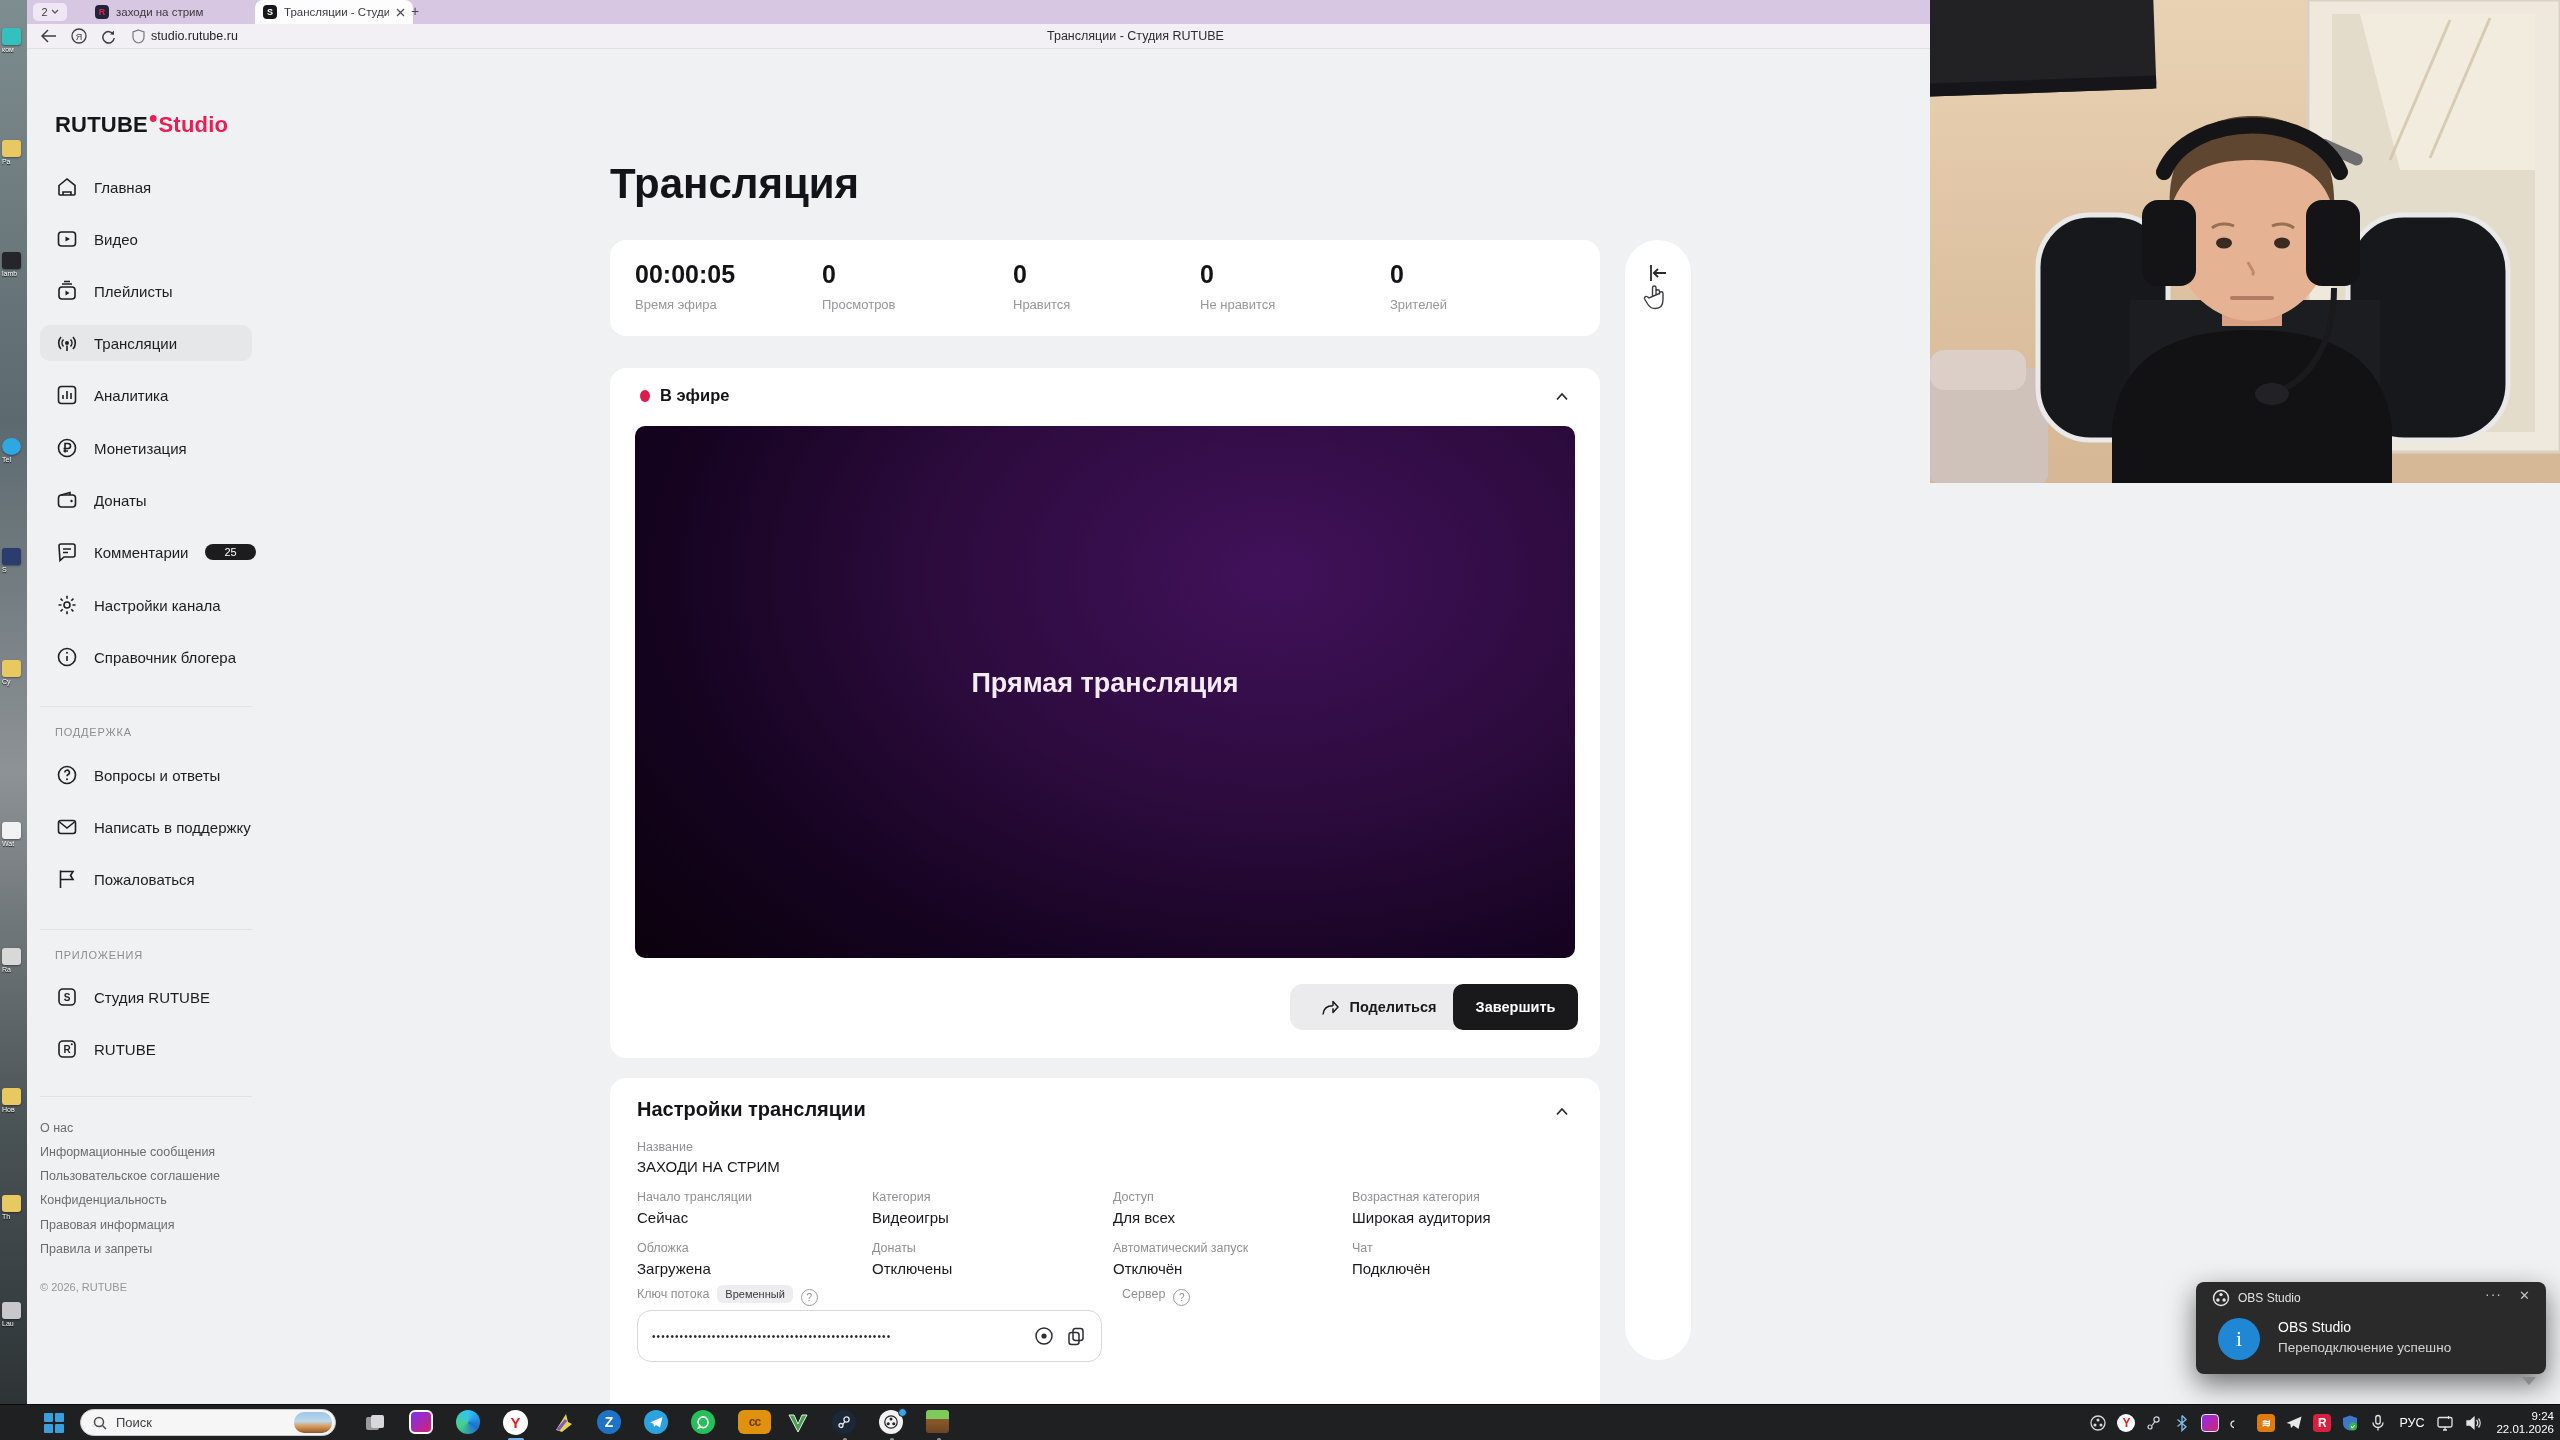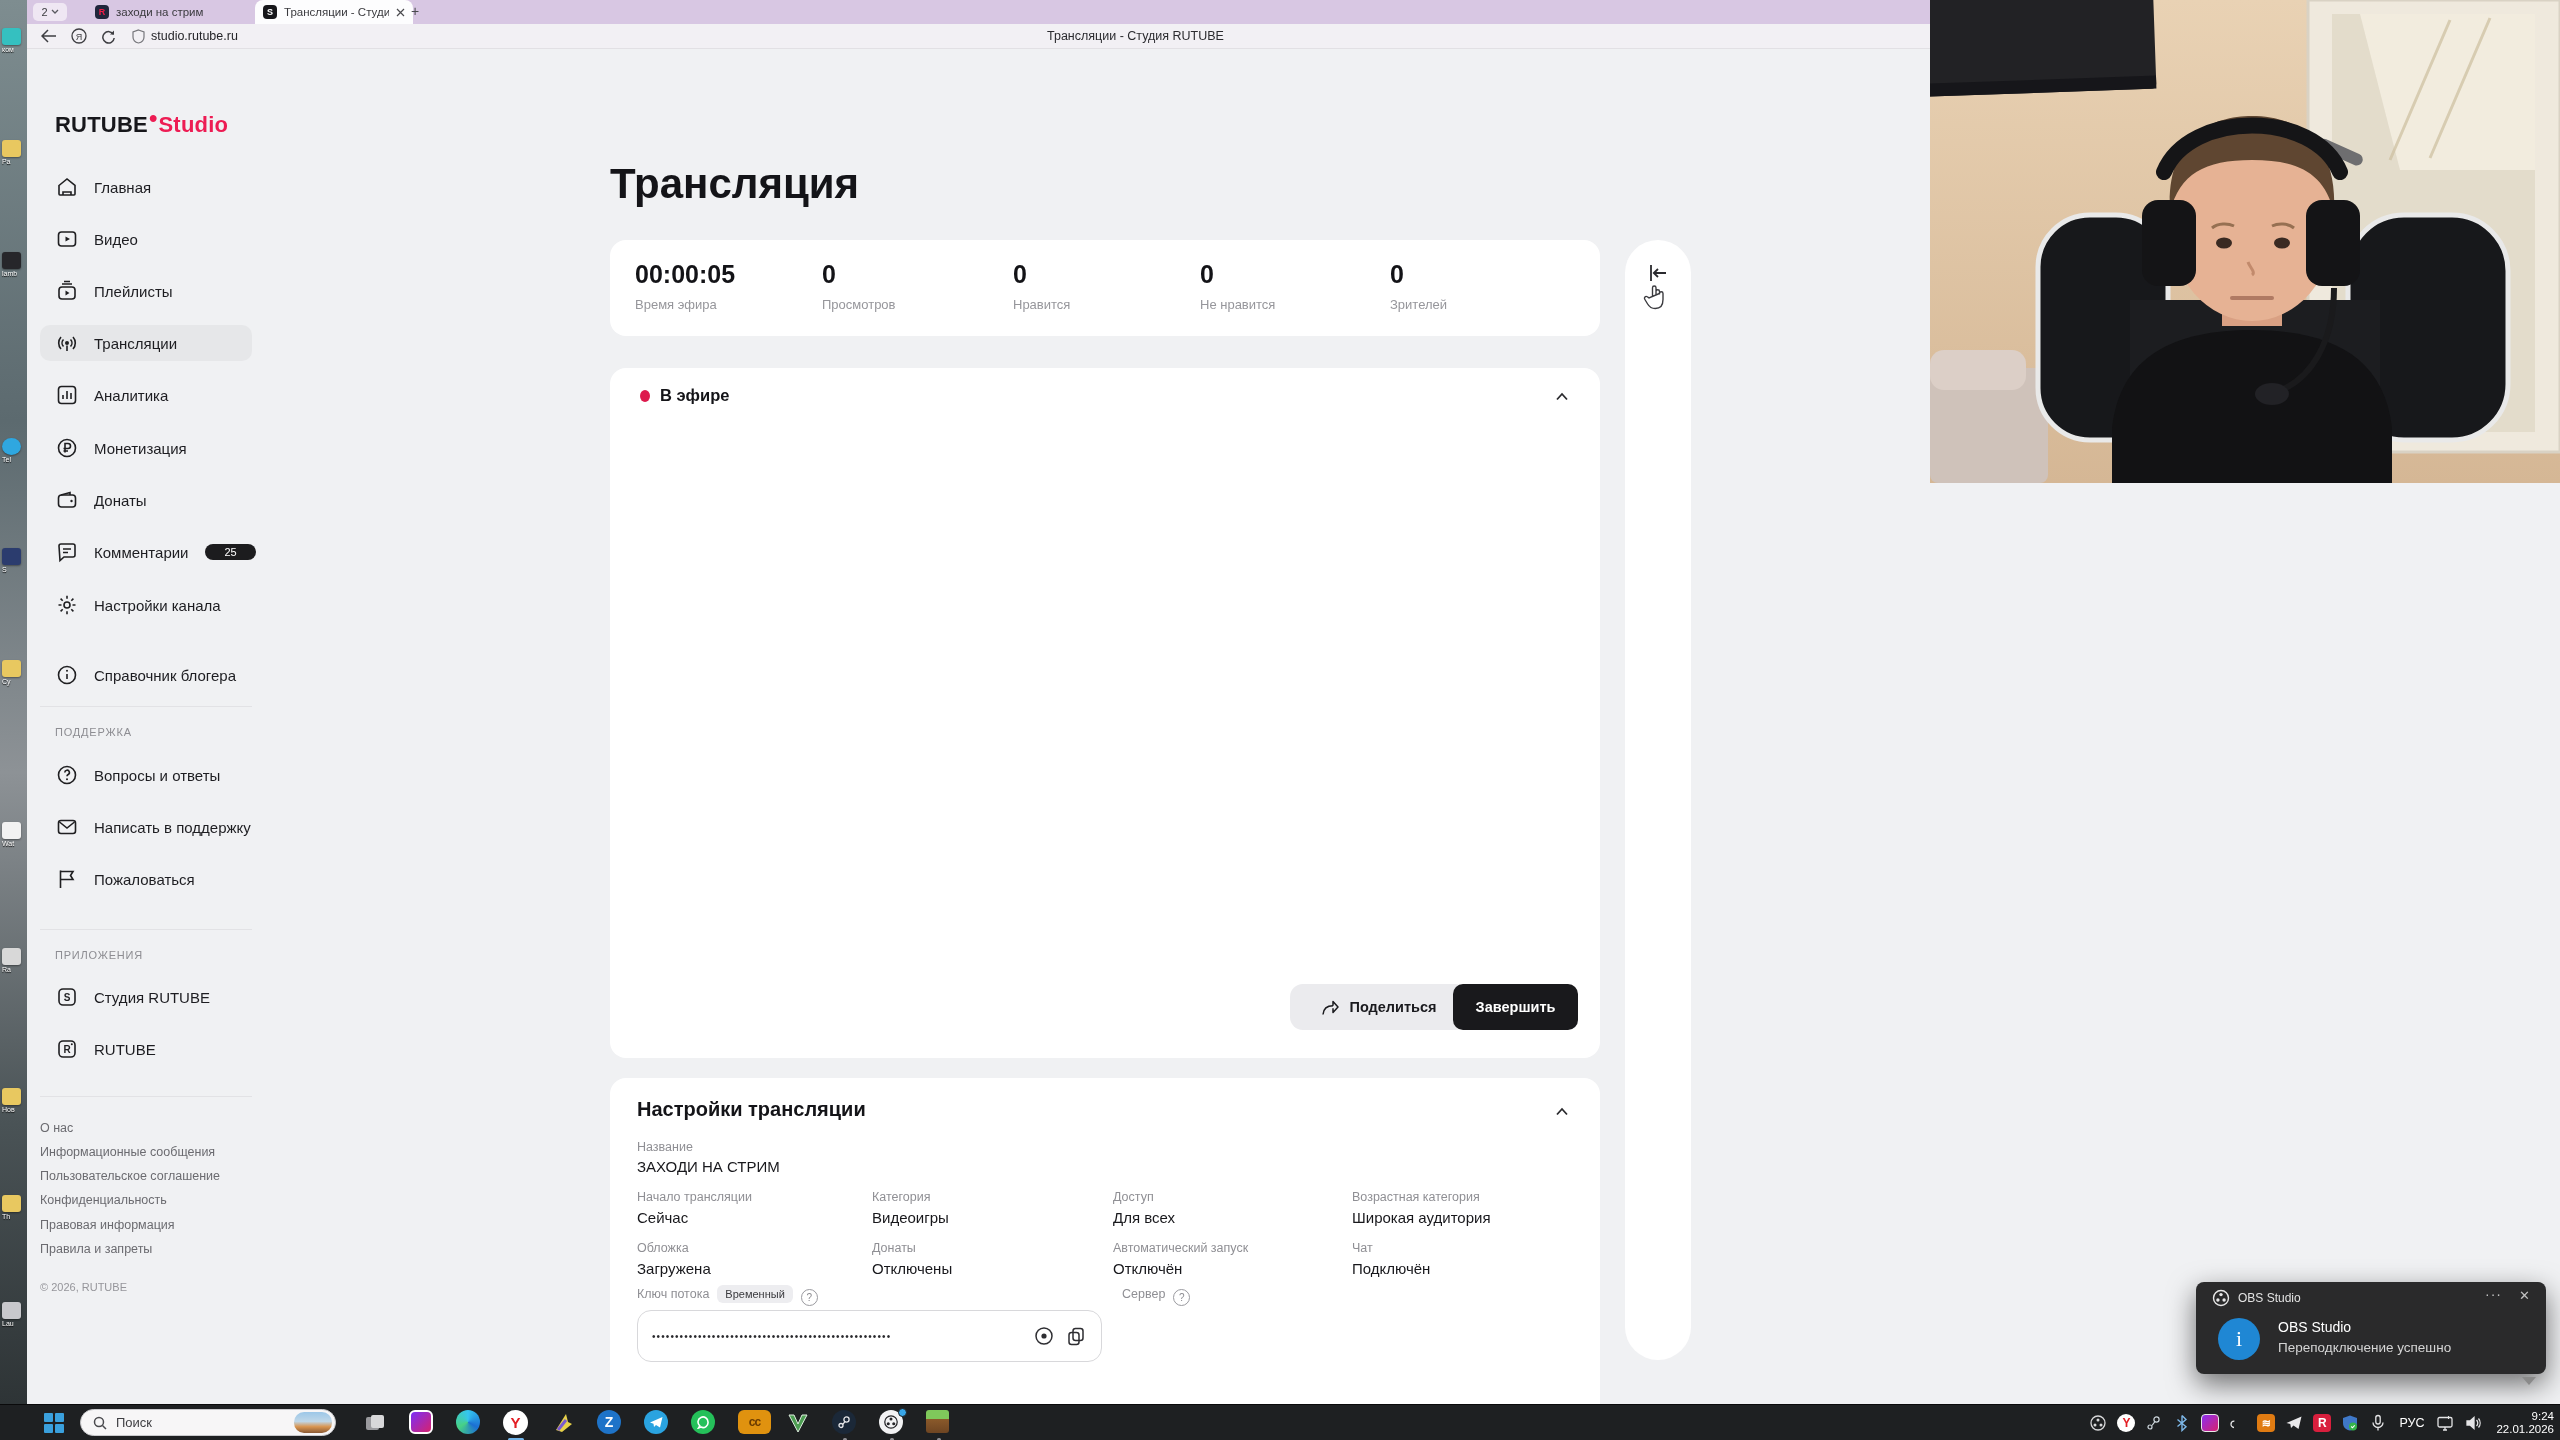--- a/index.html
+++ b/index.html
@@ -290,21 +290,21 @@
     <span>Комментарии</span>
     <span class="badge">25</span>
     </div>
   <div class="nav-item" style="top:587px">
     <svg class="nav-ico" viewBox="0 0 24 24" fill="none" stroke="#1f1f21" stroke-width="1.6">
         <circle cx="12" cy="12" r="3"></circle>
         <path d="M12 2.8v3M12 18.2v3M3.5 12h3M17.5 12h3M5.6 5.6l2.1 2.1M16.3 16.3l2.1 2.1M18.4 5.6l-2.1 2.1M7.7 16.3l-2.1 2.1"></path>
       </svg>
     <span>Настройки канала</span>
     </div>
-  <div class="nav-item" style="top:657px">
+  <div class="nav-item" style="top:639px">
     <svg class="nav-ico" viewBox="0 0 24 24" fill="none" stroke="#1f1f21" stroke-width="1.6">
         <circle cx="12" cy="12" r="8.5"></circle>
         <path d="M12 11v5"></path>
         <circle cx="12" cy="7.8" r="1" fill="#1f1f21" stroke="none"></circle>
       </svg>
     <span>Справочник блогера</span>
     </div>
 
   <div class="divider abs" style="top:706px"></div>
   <div class="sect-head" style="top:726px">ПОДДЕРЖКА</div>
@@ -385,20 +385,23 @@
         <div class="stat-label">Зрителей</div>
       </div>
   </div>
 
   <div id="live-card" class="card">
     <div id="live-dot"></div>
     <div id="live-label">В эфире</div>
     <svg class="chev-btn" style="top:17px" viewBox="0 0 24 24" fill="none" stroke="#2a2a2e" stroke-width="1.8">
         <path d="M7 14.5l5-5.5 5 5.5"></path>
       </svg>
+    <div id="video-area">
+      <div id="video-caption">Прямая трансляция</div>
+    </div>
     <div id="share-button" class="btn">
       <svg width="19" height="17" viewBox="0 0 19 17" fill="none" stroke="#1a1a1e" stroke-width="1.5">
           <path d="M2 15.5C2.5 9.5 6.5 6.8 12 6.8"></path>
           <path d="M12 6.8V2.5L17 8l-5 5.5V9.2" stroke-linejoin="round"></path>
         </svg>
       <span>Поделиться</span>
     </div>
     <div id="finish-button" class="btn">
       <span>Завершить</span>
     </div>

